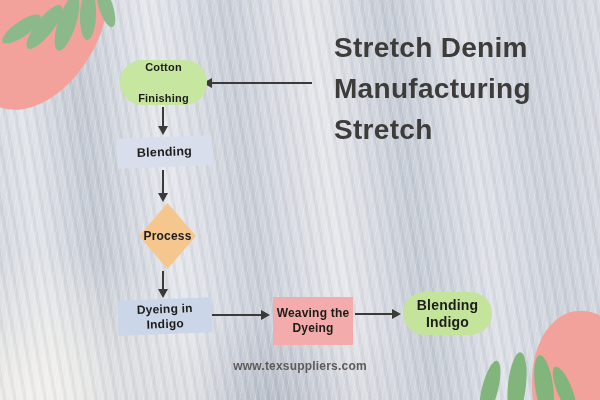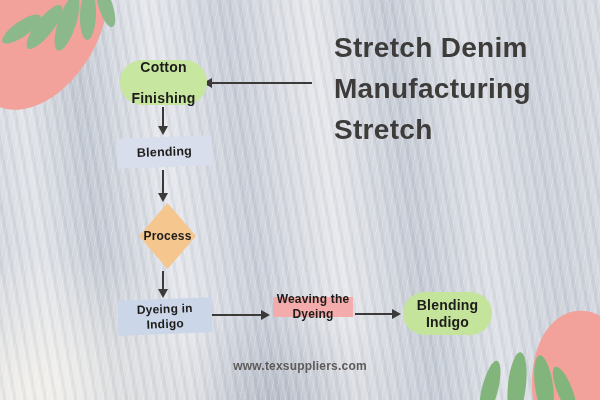--- a/index.html
+++ b/index.html
@@ -35,25 +35,25 @@
     font-size:28px; font-weight:bold; line-height:41px;
     color:#3e3c3b; letter-spacing:0.3px;
   }
   .title span { display:block; }
 
   .node {
     position:absolute; z-index:3; display:flex; flex-direction:column;
     justify-content:center; align-items:center; text-align:center;
     font-weight:bold; color:#1d1c1b; letter-spacing:0.2px;
   }
-  #node-cotton    { left:120px; top:60px;  width:87px; height:45px; background:#c7e7a1; border-radius:22px; font-size:14px; line-height:15px;gap:16px; }
+  #node-cotton    { left:120px; top:60px;  width:87px; height:45px; background:#c7e7a1; border-radius:22px; font-size:11px; line-height:15px;gap:16px; }
   #node-blending  { left:117px; top:137px; width:95px; height:30px; background:#d9deed; transform:rotate(-2deg); font-size:12.5px; }
   #node-spinning  { left:139px; top:203px; width:57px; height:66px; background:#f5c78e; clip-path:polygon(50% 0,100% 50%,50% 100%,0 50%); font-size:12px; }
   #node-dyeing    { left:118px; top:299px; width:94px; height:35px; background:#cbd6e9; transform:rotate(-2deg); font-size:12px; line-height:15px; }
-  #node-weaving   { left:273px; top:297px; width:80px; height:20px; background:#f3acab; font-size:12px; line-height:15px; }
+  #node-weaving   { left:273px; top:297px; width:80px; height:48px; background:#f3acab; font-size:12px; line-height:15px; }
   #node-finishing { left:403px; top:292px; width:89px; height:43px; background:#c4e49c; border-radius:22px; font-size:14px; line-height:17px; }
 
   .aline { position:absolute; background:#3b3a39; z-index:2; }
   .ah { height:2px; } .av { width:2px; }
   .head { position:absolute; width:0; height:0; z-index:2; }
   .head-left  { border-top:5px solid transparent; border-bottom:5px solid transparent; border-right:9px solid #3b3a39; }
   .head-right { border-top:5px solid transparent; border-bottom:5px solid transparent; border-left:9px solid #3b3a39; }
   .head-down  { border-left:5px solid transparent; border-right:5px solid transparent; border-top:9px solid #3b3a39; }
   #a1-line { left:210px; top:82px;  width:102px; } #a1-head { left:203px; top:78px; }
   #a2-line { left:162px; top:107px; height:20px; } #a2-head { left:158px; top:126px; }

